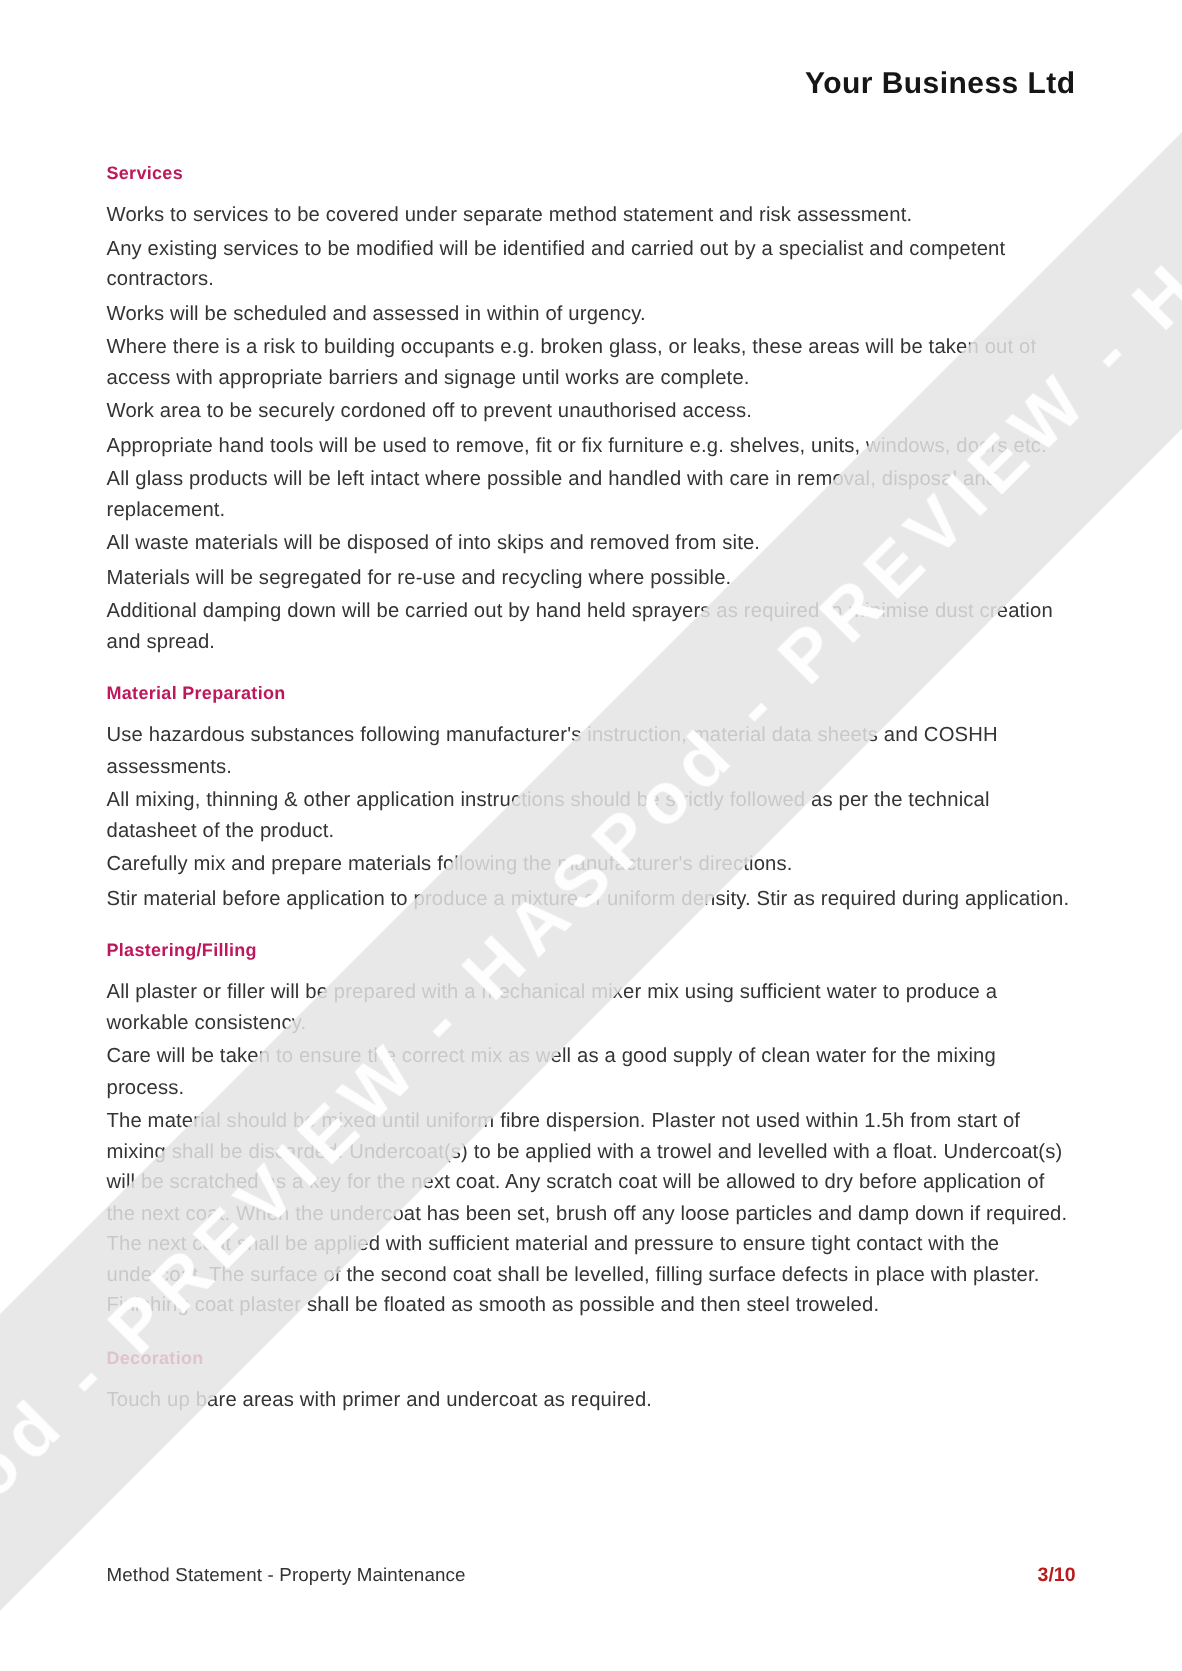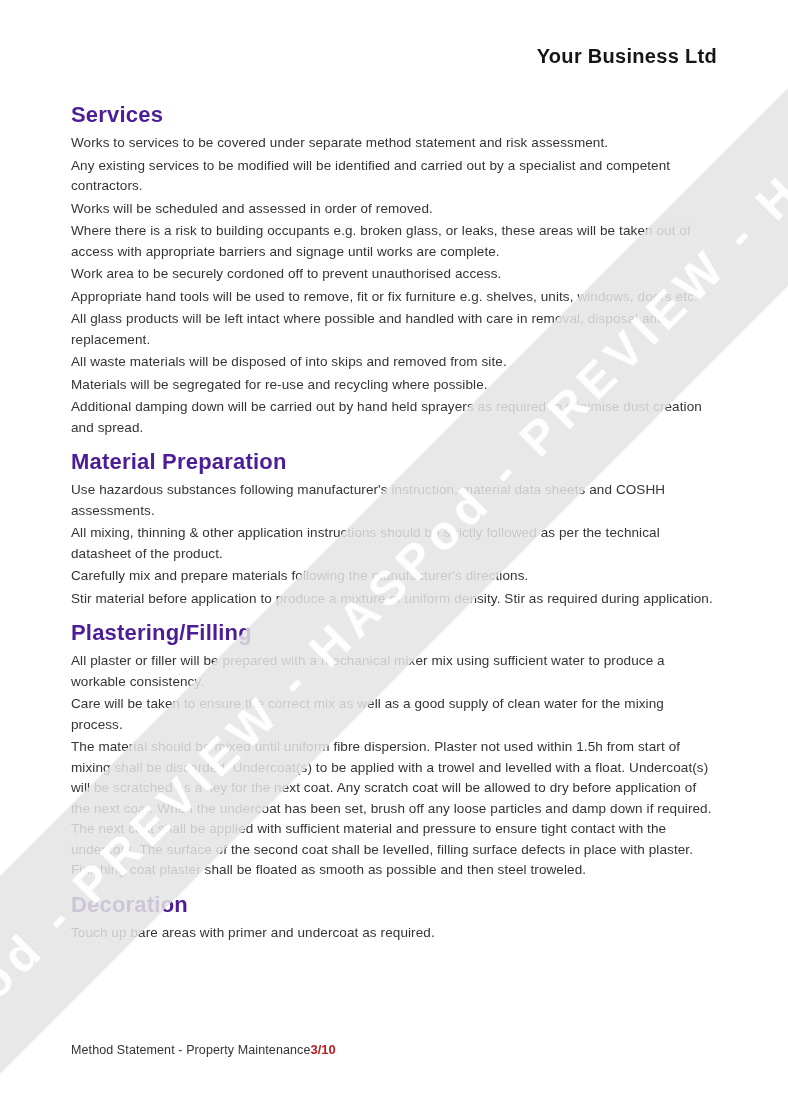--- a/index.html
+++ b/index.html
@@ -26,23 +26,23 @@
   .company-name {
     display: inline-block;
     font-size: 20px;
     font-weight: 800;
     letter-spacing: 0.3px;
     color: #161616;
     margin: 0;
     line-height: 24px;
   }
   main.doc-body h2 {
-    font-size: 22px;
+    font-size: 12px;
     font-weight: 800;
-    color: #4c1d95;
+    color: #be185d;
     letter-spacing: 0.2px;
     margin: 13px 0 7px 0;
     line-height: 22px;
   }
   main.doc-body p {
     font-size: 13.5px;
     line-height: 20.5px;
     letter-spacing: 0.1px;
     margin: 0 0 2px 0;
     color: #343434;
@@ -69,20 +69,21 @@
     font-weight: 700;
     letter-spacing: 7px;
     color: rgba(255, 255, 255, 0.96);
   }
   footer.doc-footer {
     position: absolute;
     left: 71px;
     right: 71px;
     top: 1042px;
     display: flex;
+    justify-content: space-between;
     align-items: baseline;
   }
   .footer-title {
     font-size: 12.5px;
     color: #333333;
     letter-spacing: 0.1px;
   }
   .footer-page {
     font-size: 13px;
     font-weight: 800;
@@ -96,21 +97,21 @@
   <div class="page-inner">
 
     <header class="doc-header">
       <h1 class="company-name">Your Business Ltd</h1>
     </header>
 
     <main class="doc-body" id="doc-sections">
         <h2>Services</h2>
         <p>Works to services to be covered under separate method statement and risk assessment.</p>
         <p>Any existing services to be modified will be identified and carried out by a specialist and competent contractors.</p>
-        <p>Works will be scheduled and assessed in order of removed.</p>
+        <p>Works will be scheduled and assessed in within of urgency.</p>
         <p>Where there is a risk to building occupants e.g. broken glass, or leaks, these areas will be taken out of access with appropriate barriers and signage until works are complete.</p>
         <p>Work area to be securely cordoned off to prevent unauthorised access.</p>
         <p>Appropriate hand tools will be used to remove, fit or fix furniture e.g. shelves, units, windows, doors etc.</p>
         <p>All glass products will be left intact where possible and handled with care in removal, disposal and replacement.</p>
         <p>All waste materials will be disposed of into skips and removed from site.</p>
         <p>Materials will be segregated for re-use and recycling where possible.</p>
         <p>Additional damping down will be carried out by hand held sprayers as required to minimise dust creation and spread.</p>
         <h2>Material Preparation</h2>
         <p>Use hazardous substances following manufacturer's instruction, material data sheets and COSHH assessments.</p>
         <p>All mixing, thinning &amp; other application instructions should be strictly followed as per the technical datasheet of the product.</p>

